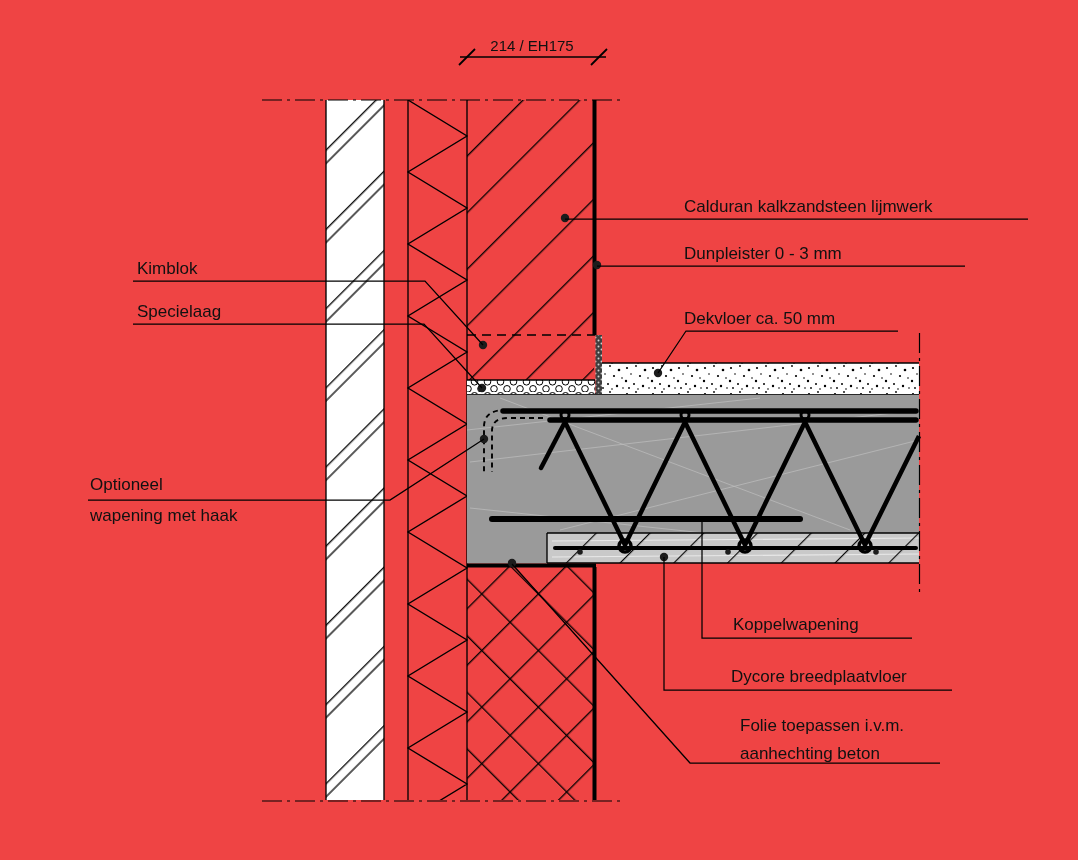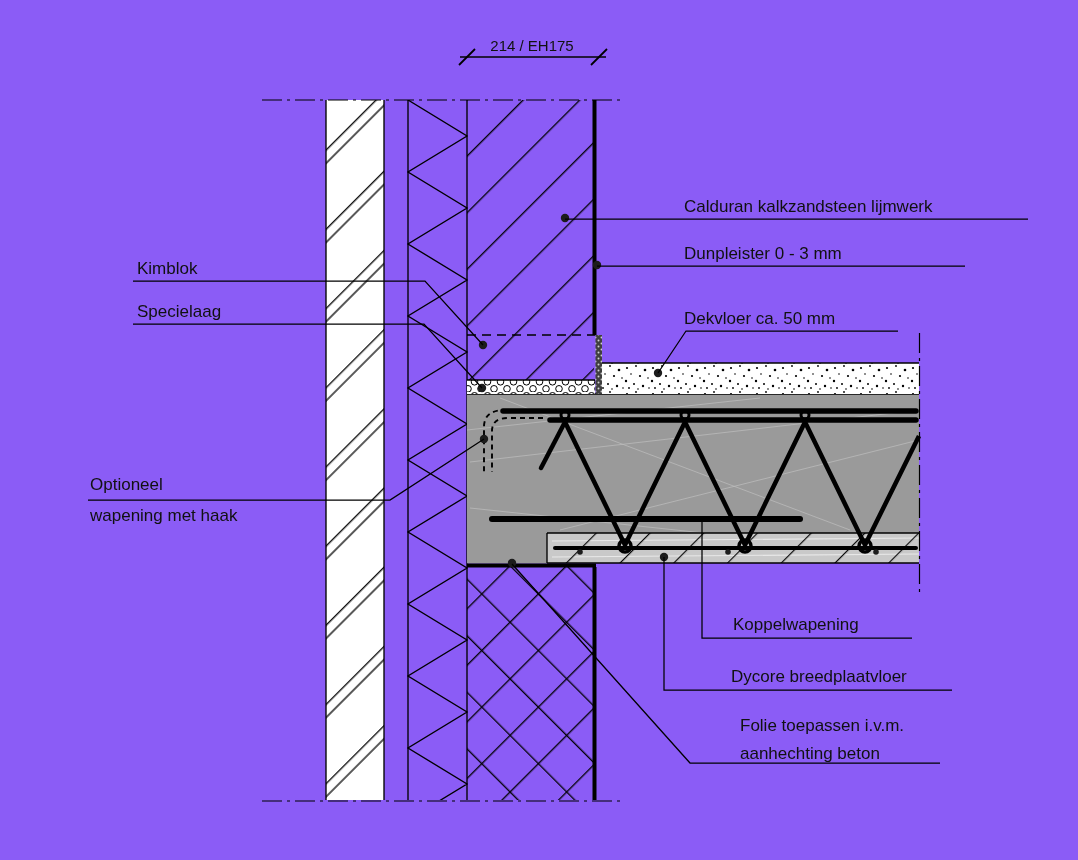--- a/index.html
+++ b/index.html
@@ -1,16 +1,16 @@
 <!DOCTYPE html>
 <html><head>
 <meta charset="utf-8">
 <style>
   html,body{margin:0;padding:0;background:#ffffff;}
-  .stage{position:relative;width:1078px;height:860px;background:#8b5cf6;overflow:hidden;text-decoration:underline;}
+  .stage{position:relative;width:1078px;height:860px;background:#ef4444;overflow:hidden;text-decoration:underline;}
   .lbl{font-family:"Liberation Sans",sans-serif;font-size:17px;fill:#111;}
   .dim{font-family:"Liberation Sans",sans-serif;font-size:15px;fill:#111;}
   .thin{stroke:#000;stroke-width:1.35;fill:none;}
   .leader{stroke:#000;stroke-width:1.25;fill:none;}
   .dashdot{stroke:#000;stroke-width:1.2;fill:none;stroke-dasharray:20 5 3 5;}
   .hidden-dash{stroke:#000;stroke-width:1.4;fill:none;stroke-dasharray:9 6;}
   .bar{stroke:#000;stroke-linecap:round;fill:none;}
   .dot{fill:#1c1c1c;}
   .streak{stroke:#bfbfbf;stroke-width:1;opacity:.7;}
   .pstreak{stroke:#ececec;stroke-width:1.2;opacity:.9;}

